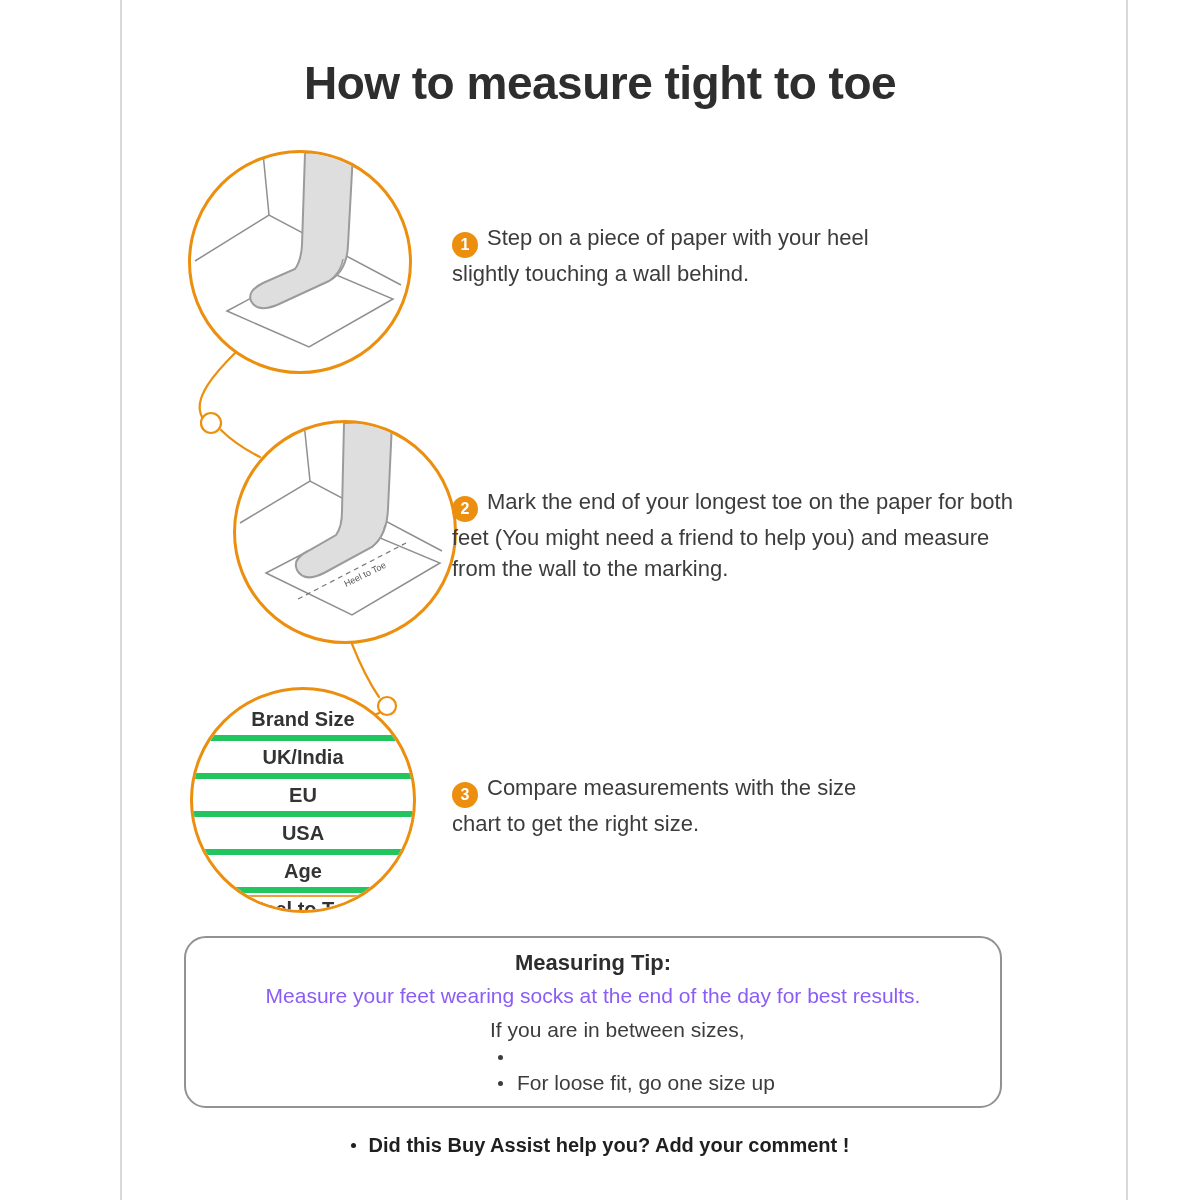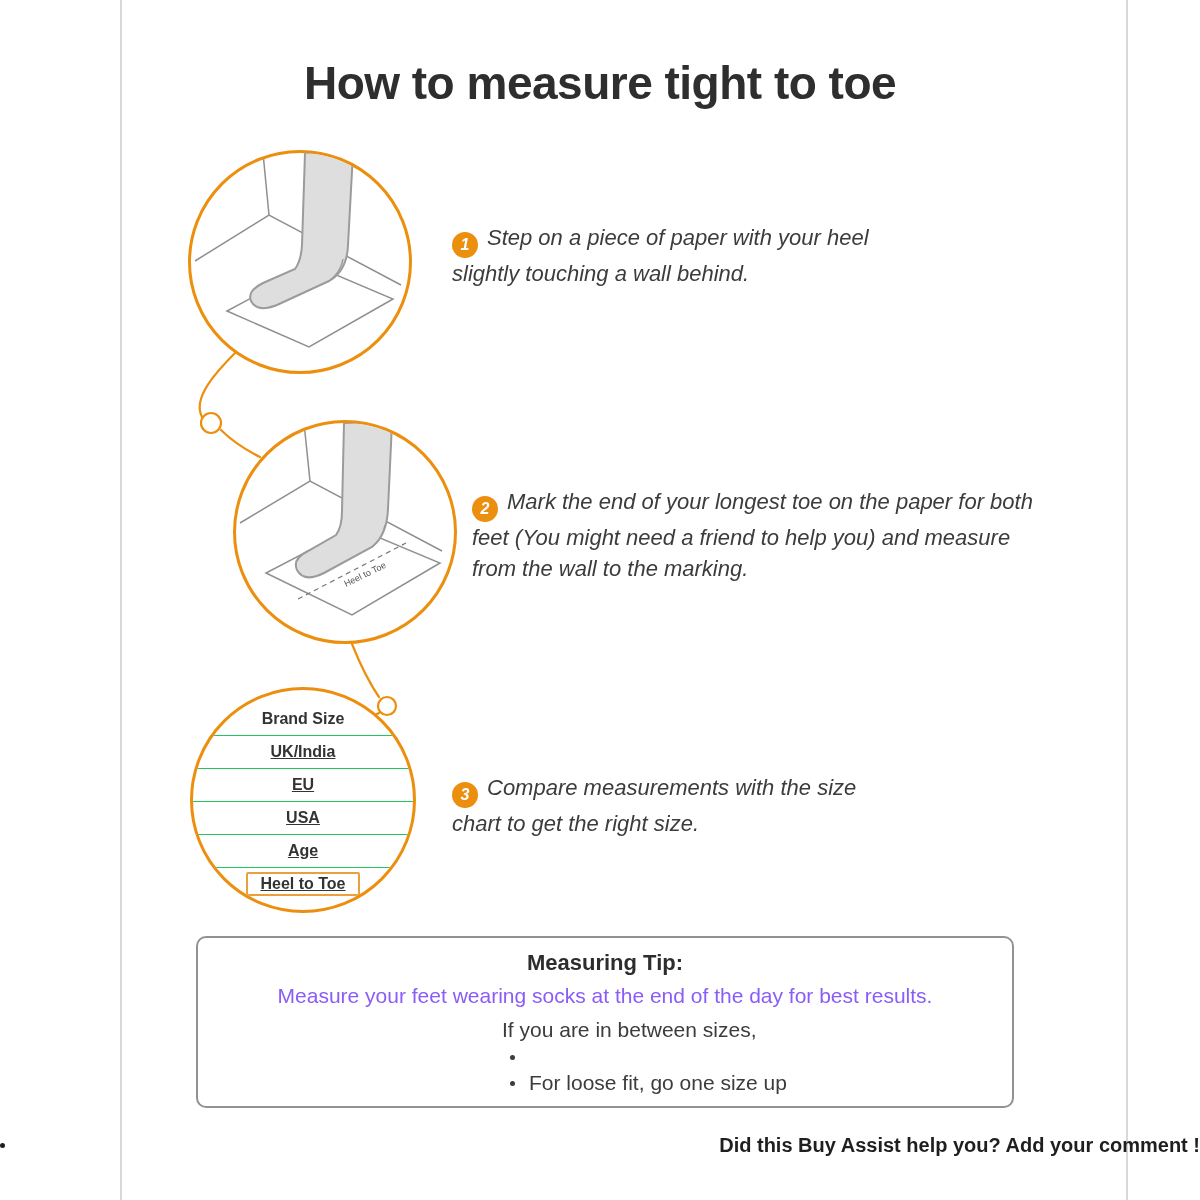--- a/index.html
+++ b/index.html
@@ -20,58 +20,58 @@
     position:absolute; box-sizing:border-box; background:#ffffff;
     border:3px solid #EC8F0E; border-radius:50%; overflow:hidden;
   }
   .circle svg { display:block; width:100%; height:100%; }
   #circle1 { left:188px; top:150px; width:224px; height:224px; }
   #circle2 { left:233px; top:420px; width:224px; height:224px; }
   #circle3 { left:190px; top:687px; width:226px; height:226px; }
 
   .connectors { position:absolute; left:0; top:0; width:1200px; height:1200px; pointer-events:none; }
 
-  .step { position:absolute; font-size:22px; line-height:31px; color:#3c3c3c;font-style:italic; }
+  .step { position:absolute; font-size:22px; line-height:31px; color:#3c3c3c; }
   #step1 { left:452px; top:222px; width:482px; }
-  #step2 { left:452px; top:486px; width:586px;margin-left:20px; }
+  #step2 { left:452px; top:486px; width:586px; }
   #step3 { left:452px; top:772px; width:442px; }
   .badge {
     display:inline-flex; align-items:center; justify-content:center;
     width:26px; height:26px; border-radius:50%; background:#EC8F0E;
     color:#ffffff; font-size:16px; font-weight:700; margin-right:9px;
     vertical-align:-5px;
   }
 
   
   .chart-rows { position:absolute; left:0; top:13px; width:100%; }
   .chart-row {
     height:32px; display:flex; align-items:center; justify-content:center;
-    font-size:16px; font-weight:700; color:#333333;
+    font-size:20px; font-weight:700; color:#333333;
   }
-  .chart-row + .chart-row { border-top:1px solid #22c55e;text-decoration:underline; }
+  .chart-row + .chart-row { border-top:6px solid #22c55e; }
   .boxed {
     border:2px solid #E8A13C; border-radius:2px; padding:1px 12px; background:#ffffff;
   }
 
   .tip-box {
-    position:absolute; left:196px; top:936px; width:818px; height:172px;
-    box-sizing:border-box; border:2px solid #929292; border-radius:10px; background:#ffffff;
+    position:absolute; left:184px; top:936px; width:818px; height:172px;
+    box-sizing:border-box; border:2px solid #929292; border-radius:22px; background:#ffffff;
   }
   .tip-title { position:absolute; top:12px; left:0; right:0; text-align:center;
     font-size:22px; font-weight:700; color:#2d2d2d; }
   .tip-line1 { position:absolute; top:46px; left:0; right:0; text-align:center;
     font-size:21px; color:#8b5cf6; }
   .tip-block { position:absolute; left:256px; top:78px; font-size:21px; color:#3c3c3c;margin-left:48px; }
   .tip-line2 { line-height:28px; }
   .tip-bullet { display:flex; align-items:center; height:26px; }
   .dot { width:5px; height:5px; border-radius:50%; background:#3c3c3c; margin:0 14px 0 8px; flex:0 0 auto; }
 
   .footer {
     position:absolute; top:1134px; left:0; right:0;
-    display:flex; align-items:center; justify-content:space-between;
+    display:flex; align-items:center; justify-content:center;
     font-size:20px; font-weight:700; color:#1f1f1f;
   }
   .footer .dot { background:#1f1f1f; margin:0 13px 0 0; }
 </style>
 </head>
 <body>
 
 <div class="page">
 
   <div class="side-line left"></div>

